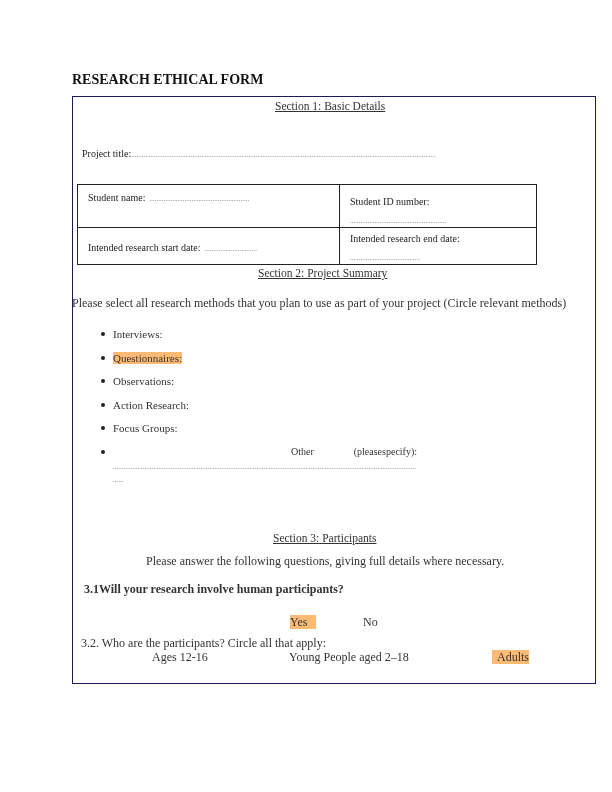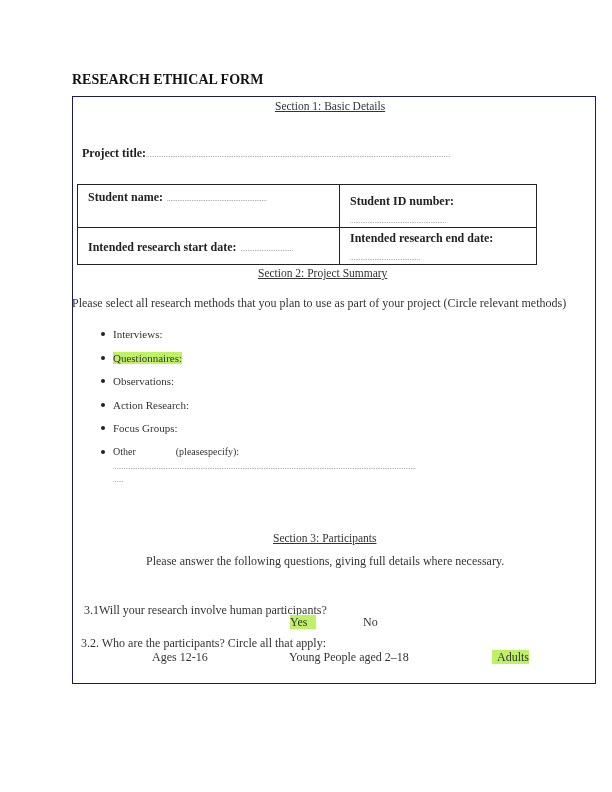--- a/index.html
+++ b/index.html
@@ -1,30 +1,30 @@
 <!DOCTYPE html>
 <html><head>
 <meta charset="utf-8">
 <style>
   html,body{margin:0;padding:0;background:#fff;}
   body{width:612px;height:792px;position:relative;font-family:"Liberation Serif","DejaVu Serif",serif;color:#222;overflow:hidden;}
   .abs{position:absolute;white-space:nowrap;}
   .title{left:72px;top:72px;font-size:14px;font-weight:bold;color:#111;}
   .frame{position:absolute;left:72px;top:96px;width:524px;height:588px;border:1px solid #1a1a5e;box-sizing:border-box;}
   .sechead{font-size:11.5px;font-weight:normal;text-decoration:underline;color:#333;}
-  .lbl{font-size:12px;font-weight:bold;color:#222;}
+  .lbl{font-size:10px;font-weight:normal;color:#222;}
   .dots{font-size:7px;color:#777;letter-spacing:0;}
   .tbl{position:absolute;left:77px;top:184px;width:460px;height:62px;border-collapse:collapse;}
   .tbl td{border:1px solid #222;padding:0 10px;height:30px;vertical-align:middle;}
   .body-t{font-size:12px;color:#333;}
   ul.methods{position:absolute;left:100px;top:326px;margin:0;padding:0;list-style:none;width:495px;}
   ul.methods li{position:relative;font-size:11px;color:#333;height:23.5px;padding-left:13px;line-height:16px;}
   ul.methods li::before{content:"";position:absolute;left:1px;top:6px;width:4px;height:4px;border-radius:50%;background:#222;}
-  .hl{background:#bef264;}
-  .other-row{display:flex;justify-content:flex-start;font-size:10px;color:#333;}
+  .hl{background:#fdba74;}
+  .other-row{display:flex;justify-content:center;font-size:10px;color:#333;}
 </style>
 </head>
 <body>
 
 <div class="abs title">RESEARCH ETHICAL FORM</div>
 
 <div class="frame"></div>
 
 <div class="abs sechead" style="left:275px;top:100px;">Section 1: Basic Details</div>
 
@@ -73,21 +73,21 @@
       <span>specify):</span>
     </div>
     <div class="dots" style="line-height:14px;overflow:hidden;">.............................................................................................................................................................................</div>
     <div class="dots" style="line-height:12px;">......</div>
   </li>
 </ul>
 
 <div class="abs sechead" style="left:273px;top:532px;">Section 3: Participants</div>
 <div class="abs body-t" style="left:146px;top:554px;">Please answer the following questions, giving full details where necessary.</div>
 
-<div class="abs body-t" style="left:84px;top:603px;">3.1Will your research involve human participants?</div>
+<div class="abs body-t" style="left:84px;top:582px;font-weight:bold;">3.1Will your research involve human participants?</div>
 <div class="abs body-t" style="left:290px;top:615px;">
   <span class="hl" style="padding-right:9px;">Yes</span>
 </div>
 <div class="abs body-t" style="left:363px;top:615px;">
   <span>No</span>
 </div>
 
 <div class="abs body-t" style="left:81px;top:636px;">3.2. Who are the participants? Circle all that apply:</div>
 <div class="abs body-t" style="left:152px;top:650px;">
   <span>Ages 12-16</span>

